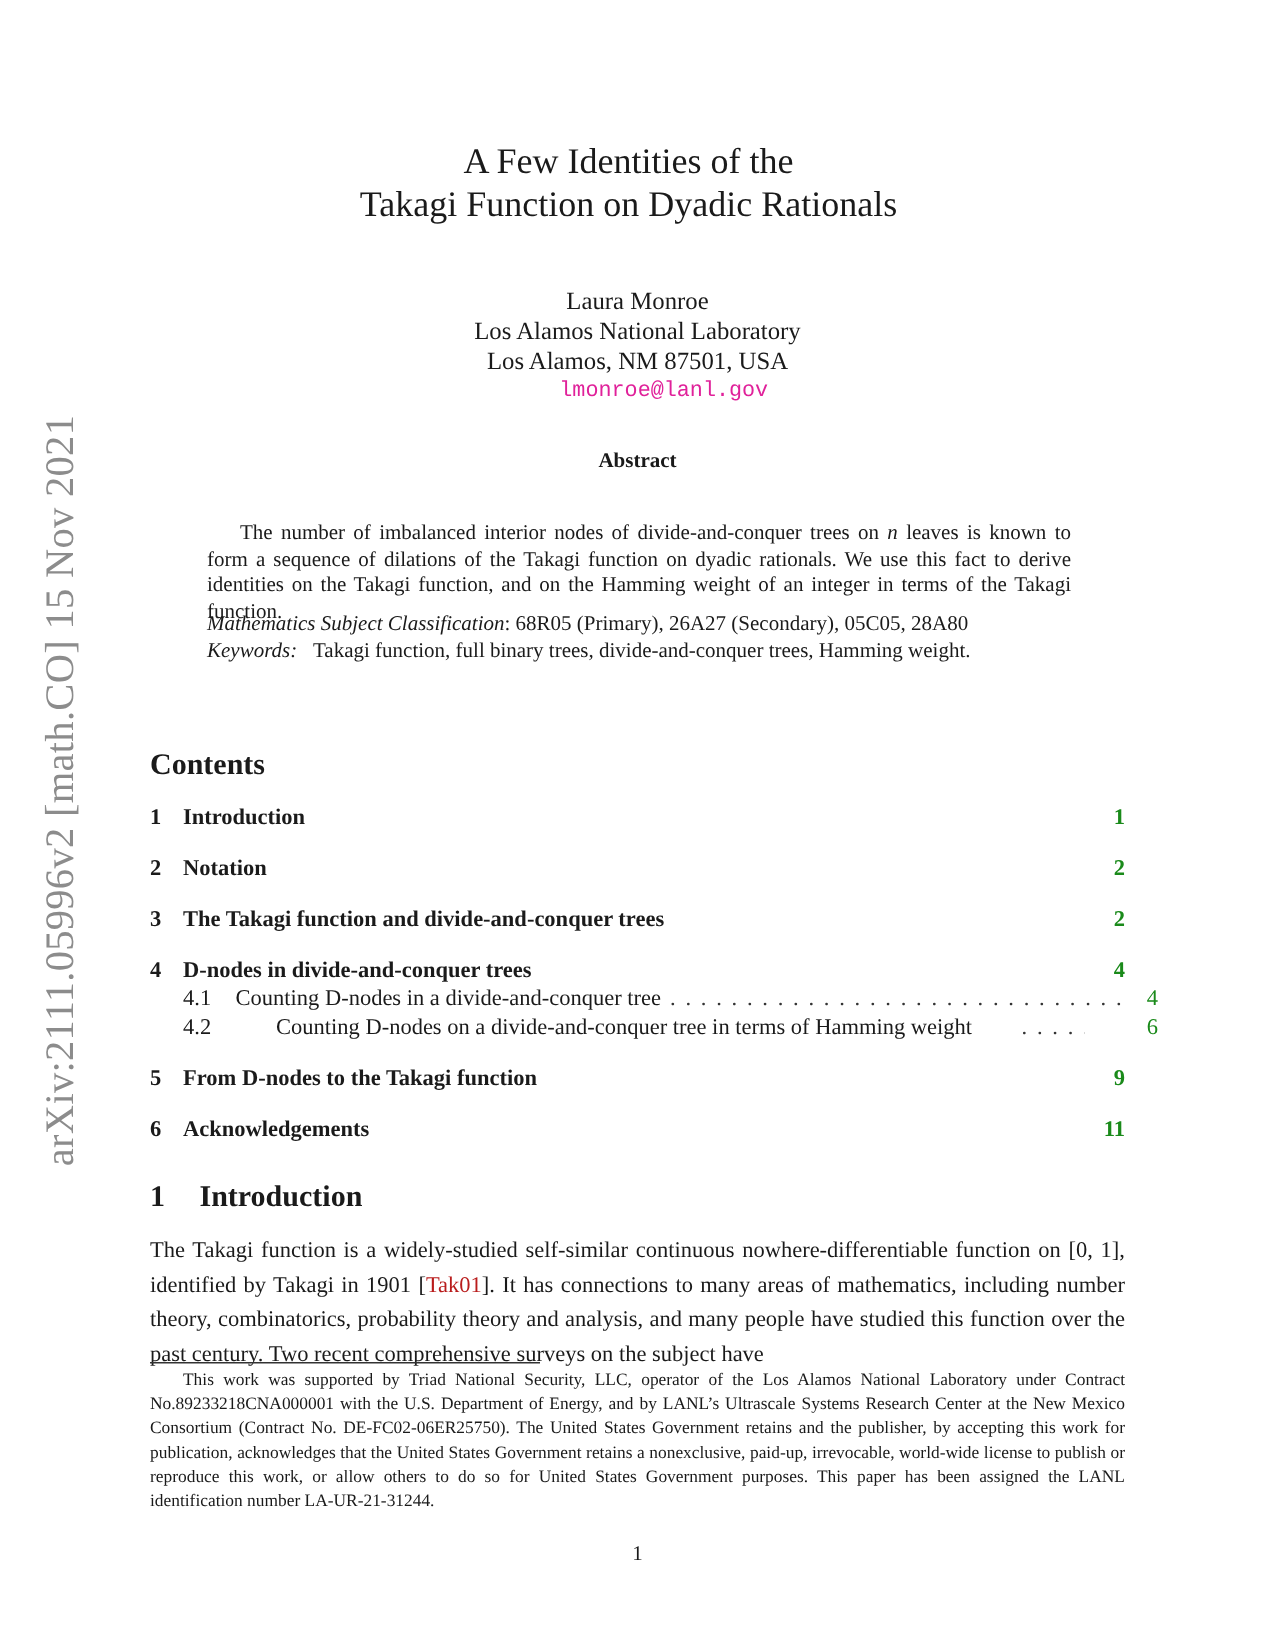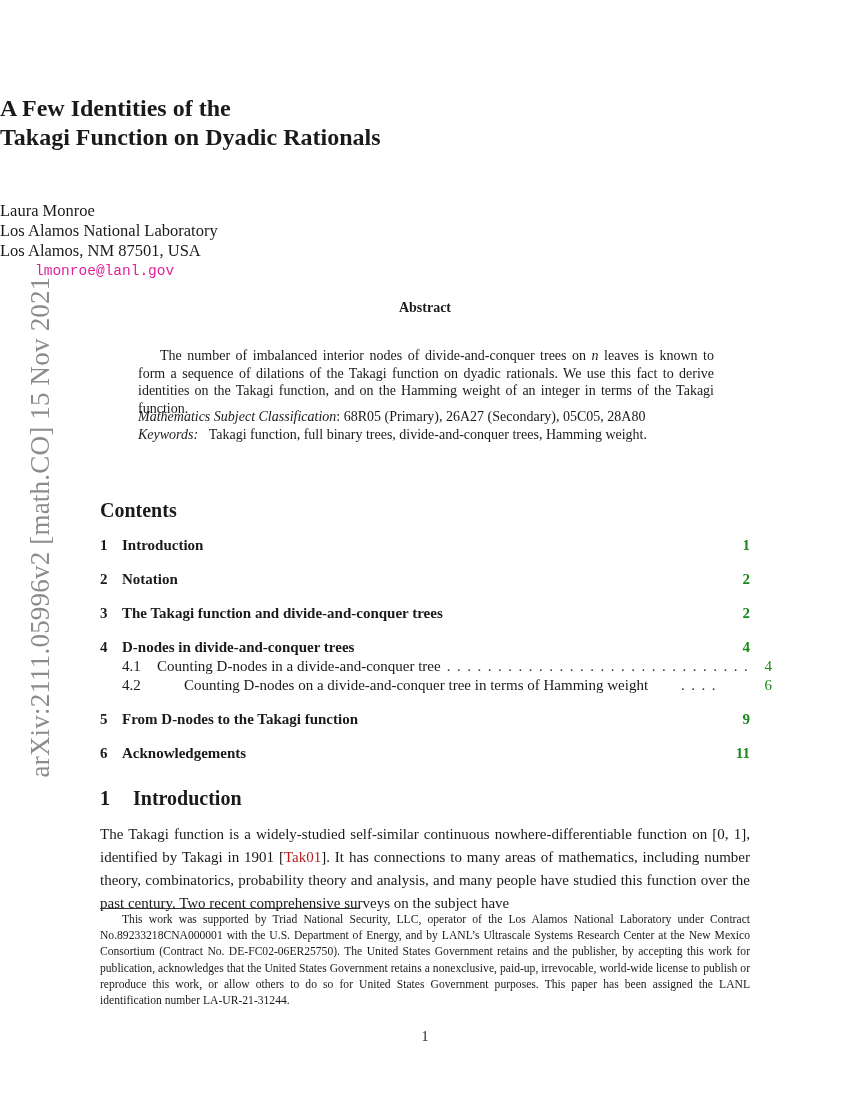--- a/index.html
+++ b/index.html
@@ -2,23 +2,23 @@
 <html><head>
   <meta charset="utf-8">
   <style>
     html, body { margin: 0; padding: 0; background: #ffffff; }
     body { width: 850px; height: 1100px; position: relative; overflow: hidden;
            font-family: "Liberation Serif", "DejaVu Serif", serif; color: #1a1a1a; }
     .arxiv-stamp { position: absolute; left: 20px; top: 262px; width: 40px; height: 530px; }
     .arxiv-stamp span { position: absolute; left: 50%; top: 50%;
       transform: translate(-50%, -50%) rotate(-90deg); white-space: nowrap;
       font-size: 27px; color: #8c8c8c; letter-spacing: 0.2px; }
-    .title { position: absolute; top: 94px; left: 0; width: 838px; text-align: left;
-      font-weight: bold; font-size: 24px; line-height: 29px; }
-    .author-block { position: absolute; top: 201px; left: 0; width: 850px; 
+    .title { position: absolute; top: 94px; left: 0; width: 838px; text-align: center;
+      font-weight: normal; font-size: 24px; line-height: 29px; }
+    .author-block { position: absolute; top: 191px; left: 0; width: 850px; text-align: center;
       font-size: 16.5px; line-height: 20px; }
     .email { font-family: "Liberation Mono", "DejaVu Sans Mono", monospace; color: #e0219a; font-size: 14.5px; padding-left: 35px; }
     .abstract-head { position: absolute; top: 300px; left: 0; width: 850px; text-align: center;
       font-weight: bold; font-size: 14px; }
     .abstract-body { position: absolute; top: 325px; left: 138px; width: 576px;
       font-size: 14px; line-height: 17.5px; text-align: justify; margin-top: 22px; }
     .abstract-body .indent { display: inline-block; width: 22px; }
     .msc { position: absolute; top: 408px; left: 138px; width: 590px; font-size: 14px; line-height: 17.5px; }
     .msc i { }
     .contents-head { position: absolute; top: 499px; left: 100px; font-weight: bold; font-size: 20px; }

